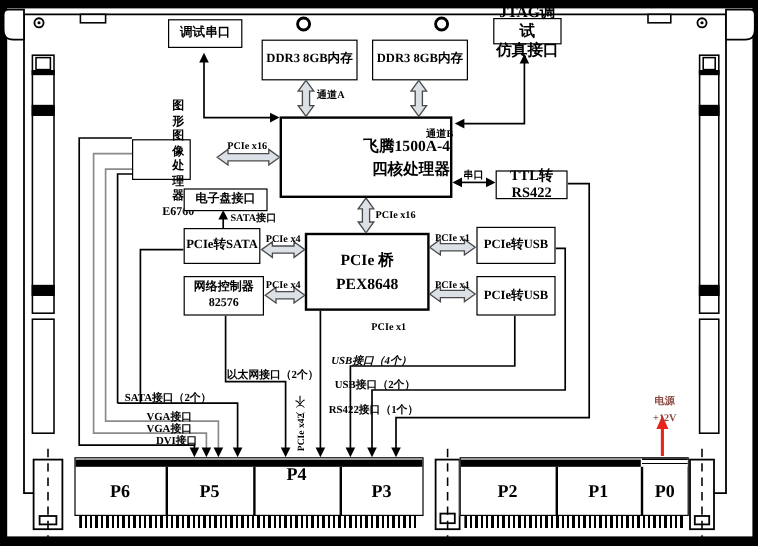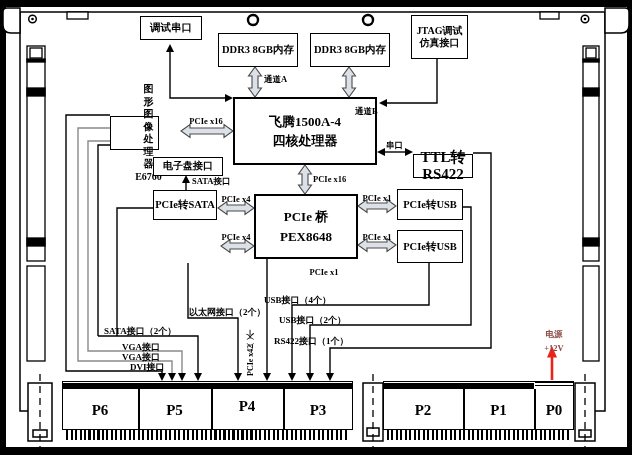--- a/index.html
+++ b/index.html
@@ -147,43 +147,47 @@
 
   <div class="box" style="left:140px;top:16px;width:62px;height:24px;">
       <span>调试串口</span>
     </div>
   <div class="box" style="left:218px;top:33px;width:80px;height:34px;">
       <span>DDR3 8GB内存</span>
     </div>
   <div class="box" style="left:310px;top:33px;width:80px;height:34px;">
       <span>DDR3 8GB内存</span>
     </div>
-  <div class="box" style="left:411px;top:15px;width:57px;height:44px;font-size:10px;">
+  <div class="box" style="left:411px;top:15px;width:57px;height:22px;font-size:13px;">
     <span>JTAG调试</span>
       <span>仿真接口</span>
   </div>
-  <div class="box big thick" style="left:233px;top:97px;width:144px;height:68px;">
+  <div class="box big thick" style="left:233px;top:97px;width:144px;height:68px;align-items:flex-end;">
     <span>飞腾1500A-4</span>
       <span>四核处理器</span>
   </div>
   <div class="box" style="left:110px;top:116px;width:49px;height:34px;font-size:10px;padding-left:28px;">
     <span>图形图像处理</span>
       <span>器E6760</span>
   </div>
   <div class="box" style="left:153px;top:190px;width:64px;height:30px;">
       <span>PCIe转SATA</span>
     </div>
   <div class="box" style="left:153px;top:157px;width:70px;height:19px;font-size:10px;">
       <span>电子盘接口</span>
     </div>
+  <div class="box" style="left:153px;top:230px;width:67px;height:33px;font-size:10px;">
+    <span>网络控制器</span>
+      <span>82576</span>
+  </div>
   <div class="box big thick" style="left:254px;top:194px;width:104px;height:65px;">
     <span>PCIe 桥</span>
       <span>PEX8648</span>
   </div>
-  <div class="box" style="left:413px;top:154px;width:60px;height:24px;font-size:15px;line-height:1.15;">
+  <div class="box" style="left:413px;top:142px;width:60px;height:24px;font-size:12px;line-height:1.15;">
     <span>TTL转</span>
       <span>RS422</span>
   </div>
   <div class="box" style="left:397px;top:189px;width:66px;height:31px;">
       <span>PCIe转USB</span>
     </div>
   <div class="box" style="left:397px;top:230px;width:66px;height:33px;">
       <span>PCIe转USB</span>
     </div>
 
@@ -198,21 +202,21 @@
   <div class="lbl ctr" style="left:302px;top:267px;width:44px;">PCIe x1</div>
   <div class="lbl vert" style="left:246px;top:312px;height:64px;font-size:8px;">PCIe x4（2个）</div>
   <div class="lbl" style="left:386px;top:140px;">串口</div>
   <div class="lbl" style="left:192px;top:176px;">SATA接口</div>
 
   <div class="lbl port" style="left:104px;top:325px;">SATA接口（2个）</div>
   <div class="lbl port" style="left:122px;top:341px;">VGA接口</div>
   <div class="lbl port" style="left:122px;top:351px;">VGA接口</div>
   <div class="lbl port" style="left:130px;top:361px;">DVI接口</div>
   <div class="lbl port" style="left:189px;top:306px;">以太网接口（2个）</div>
-  <div class="lbl port" style="left:264px;top:294px;">USB接口（4个）</div>
+  <div class="lbl port" style="left:276px;top:294px;font-style:italic;">USB接口（4个）</div>
   <div class="lbl port" style="left:279px;top:314px;">USB接口（2个）</div>
   <div class="lbl port" style="left:274px;top:335px;">RS422接口（1个）</div>
 
   <div class="lbl power" style="left:538px;top:328px;width:32px;color:#8b4a43;">
     <span>电源</span><br>
     <span>+12V</span>
   </div>
 
   <div class="grp" style="left:62px;top:381px;width:291px;height:49px;"></div>
   <div class="bar" style="left:63px;top:383px;width:289px;height:6px;"></div>
@@ -223,18 +227,18 @@
 
   <div class="grp" style="left:383px;top:381px;width:191px;height:49px;"></div>
   <div class="bar" style="left:384px;top:383px;width:150px;height:6px;"></div>
   <div class="p0strip" style="left:535px;top:382px;width:38px;height:7px;"></div>
   <div class="divd" style="left:463px;top:389px;height:41px;"></div>
   <div class="divd" style="left:534px;top:389px;height:41px;"></div>
   <div class="teeth" style="left:387px;top:430px;width:183px;"></div>
 
   <div class="plabel" style="left:62px;top:392px;width:76px;line-height:36px;">P6</div>
   <div class="plabel" style="left:138px;top:392px;width:73px;line-height:36px;">P5</div>
-  <div class="plabel" style="left:211px;top:388px;width:72px;line-height:36px;">P4</div>
+  <div class="plabel" style="left:211px;top:378px;width:72px;line-height:36px;">P4</div>
   <div class="plabel" style="left:283px;top:392px;width:70px;line-height:36px;">P3</div>
   <div class="plabel" style="left:383px;top:392px;width:80px;line-height:36px;">P2</div>
   <div class="plabel" style="left:463px;top:392px;width:71px;line-height:36px;">P1</div>
   <div class="plabel" style="left:534px;top:392px;width:40px;line-height:36px;">P0</div>
 </div>
 
 </body></html>

